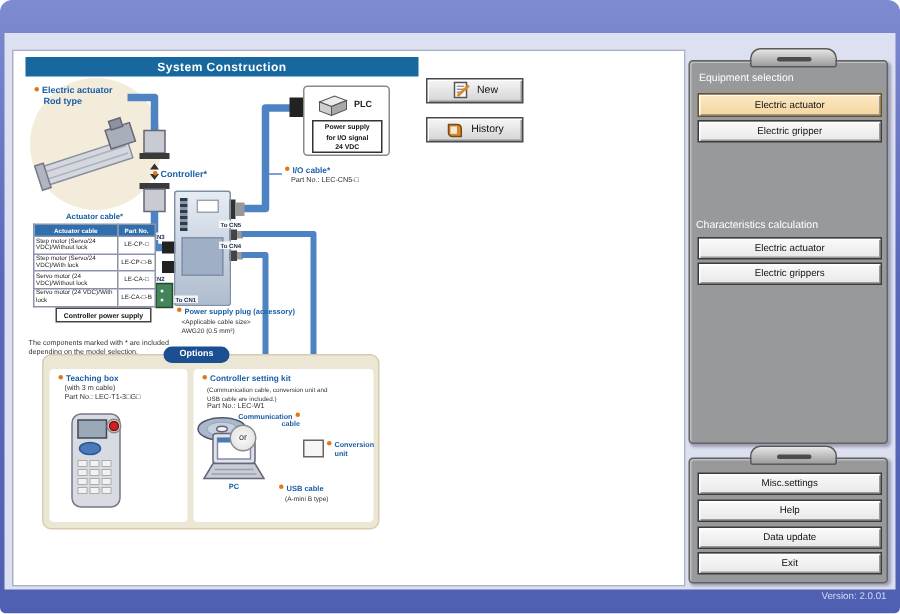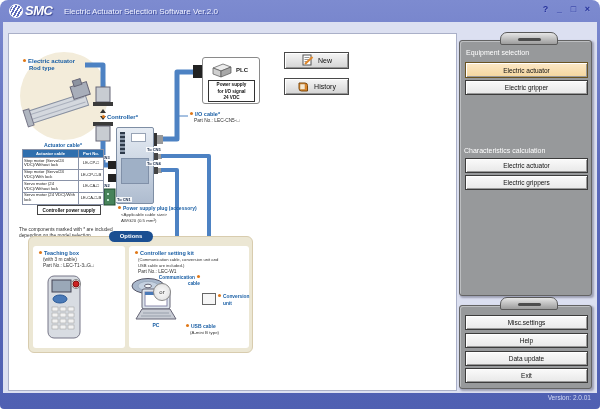--- a/index.html
+++ b/index.html
@@ -60,38 +60,26 @@
   .clip i { position:absolute; left:17px; top:5px; width:23px; height:3px; background:#4c4c4c; border-radius:2px; display:block; }
   .side-h { position:absolute; color:#fff; font-size:7px; white-space:nowrap; }
   .sbtn { position:absolute; left:5px; width:123px; height:15px; background:linear-gradient(#fafafa,#e8e8e8); border:1px solid #3c3c3c; box-shadow:inset 1px 1px 0 #fff, inset -1px -1px 0 #9a9a9a; font-size:6.5px; color:#111; display:flex; align-items:center; justify-content:center; cursor:pointer; white-space:nowrap; }
   .sbtn.active { background:linear-gradient(#fce8c6,#f4d69e); border-color:#6a5320; }
 </style>
 </head>
 <body>
 
 <div class="window">
 
-  <div class="titlebar">
-    <div class="logo">
-      <span class="logo-globe"></span>
-      <span class="logo-text">SMC</span>
-    </div>
-    <div class="title-text">Electric Actuator Selection Software Ver.2.0</div>
-    <div class="winctl">
-      <span>?</span>
-      <span>_</span>
-      <span>□</span>
-      <span>×</span>
-    </div>
-  </div>
 
   <div class="client">
 
     <div class="wpanel">
 
+      <div class="sc-band">System Construction</div>
 
       <div class="circle"></div>
       <svg style="position:absolute;left:12px;top:36px;z-index:1;" width="84" height="62">
         <g transform="rotate(-18 42 34)">
           <rect x="6" y="30" width="60" height="13" fill="#d4d8de" stroke="#8890a0" stroke-width="1"></rect>
           <line x1="8" y1="34" x2="64" y2="34" stroke="#aab0bc" stroke-width="1"></line>
           <line x1="8" y1="39" x2="64" y2="39" stroke="#aab0bc" stroke-width="1"></line>
           <rect x="2" y="28" width="6" height="17" fill="#b0b6c0" stroke="#778" stroke-width="1"></rect>
           <rect x="54" y="20" width="17" height="13" fill="#a8aeba" stroke="#667" stroke-width="1"></rect>
           <rect x="58" y="15" width="8" height="6" fill="#8c93a0" stroke="#667" stroke-width="1"></rect>

